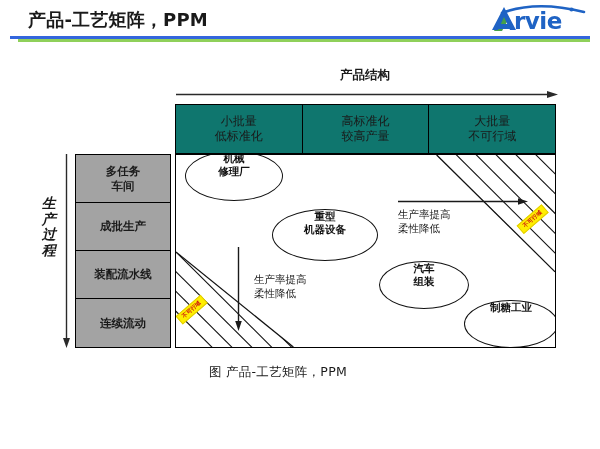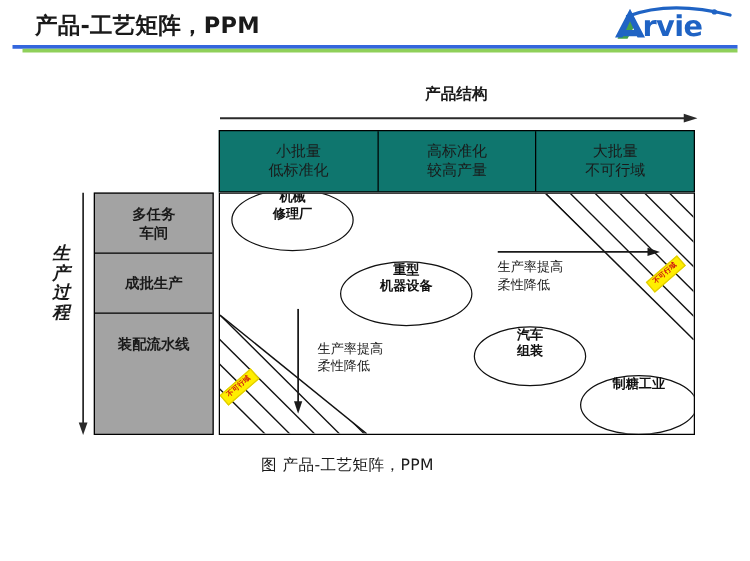--- a/index.html
+++ b/index.html
@@ -321,20 +321,23 @@
   <div id="row-label-col">
     <div class="row-head">
       <span>多任务</span>
       <span>车间</span>
     </div>
     <div class="row-head">
       <span>成批生产</span>
     </div>
     <div class="row-head">
       <span>装配流水线</span>
+    </div>
+    <div class="row-head">
+      <span>连续流动</span>
     </div>
   </div>
 
   <div id="matrix-body">
 
     <svg class="hatch-svg" viewBox="0 0 381 194" preserveAspectRatio="none">
       <defs>
         <clipPath id="clip-tr">
           <polygon points="381,0 381,118 262,0"></polygon>
         </clipPath>

